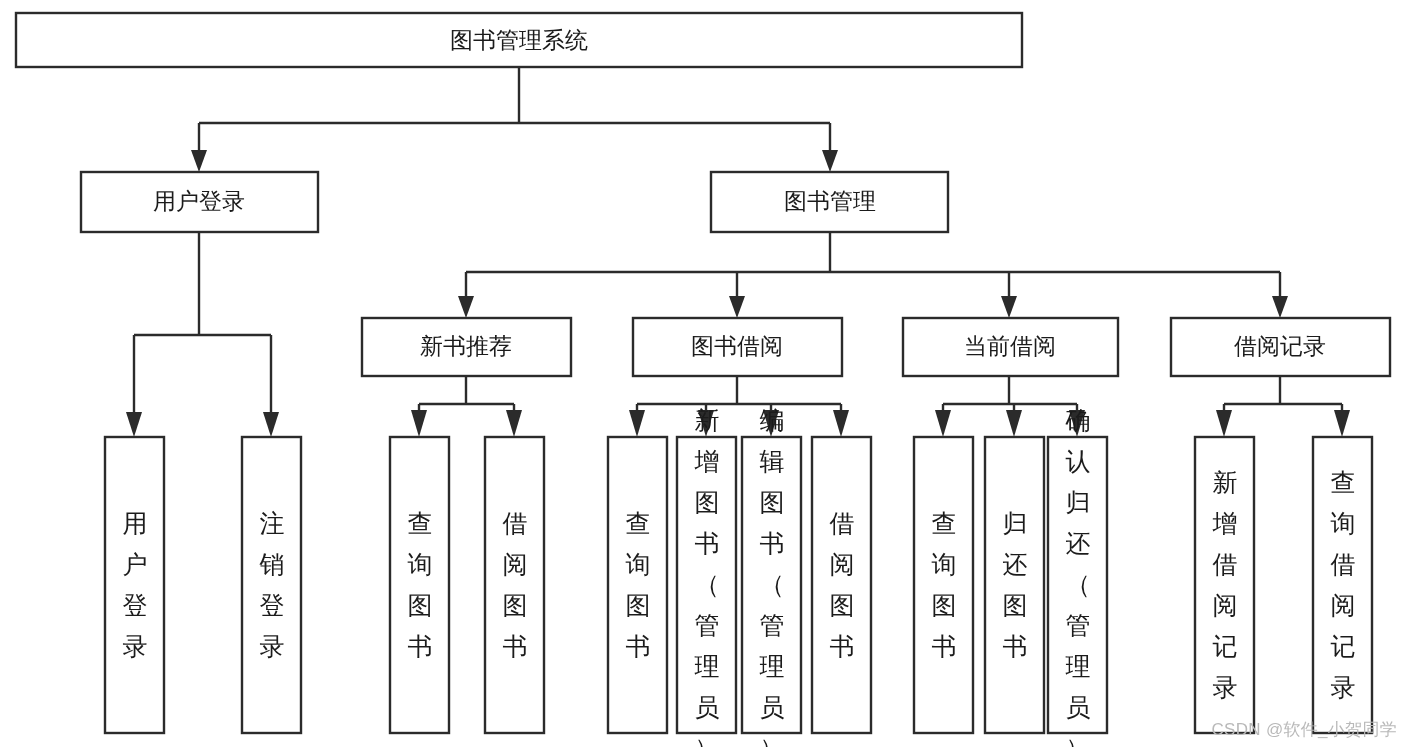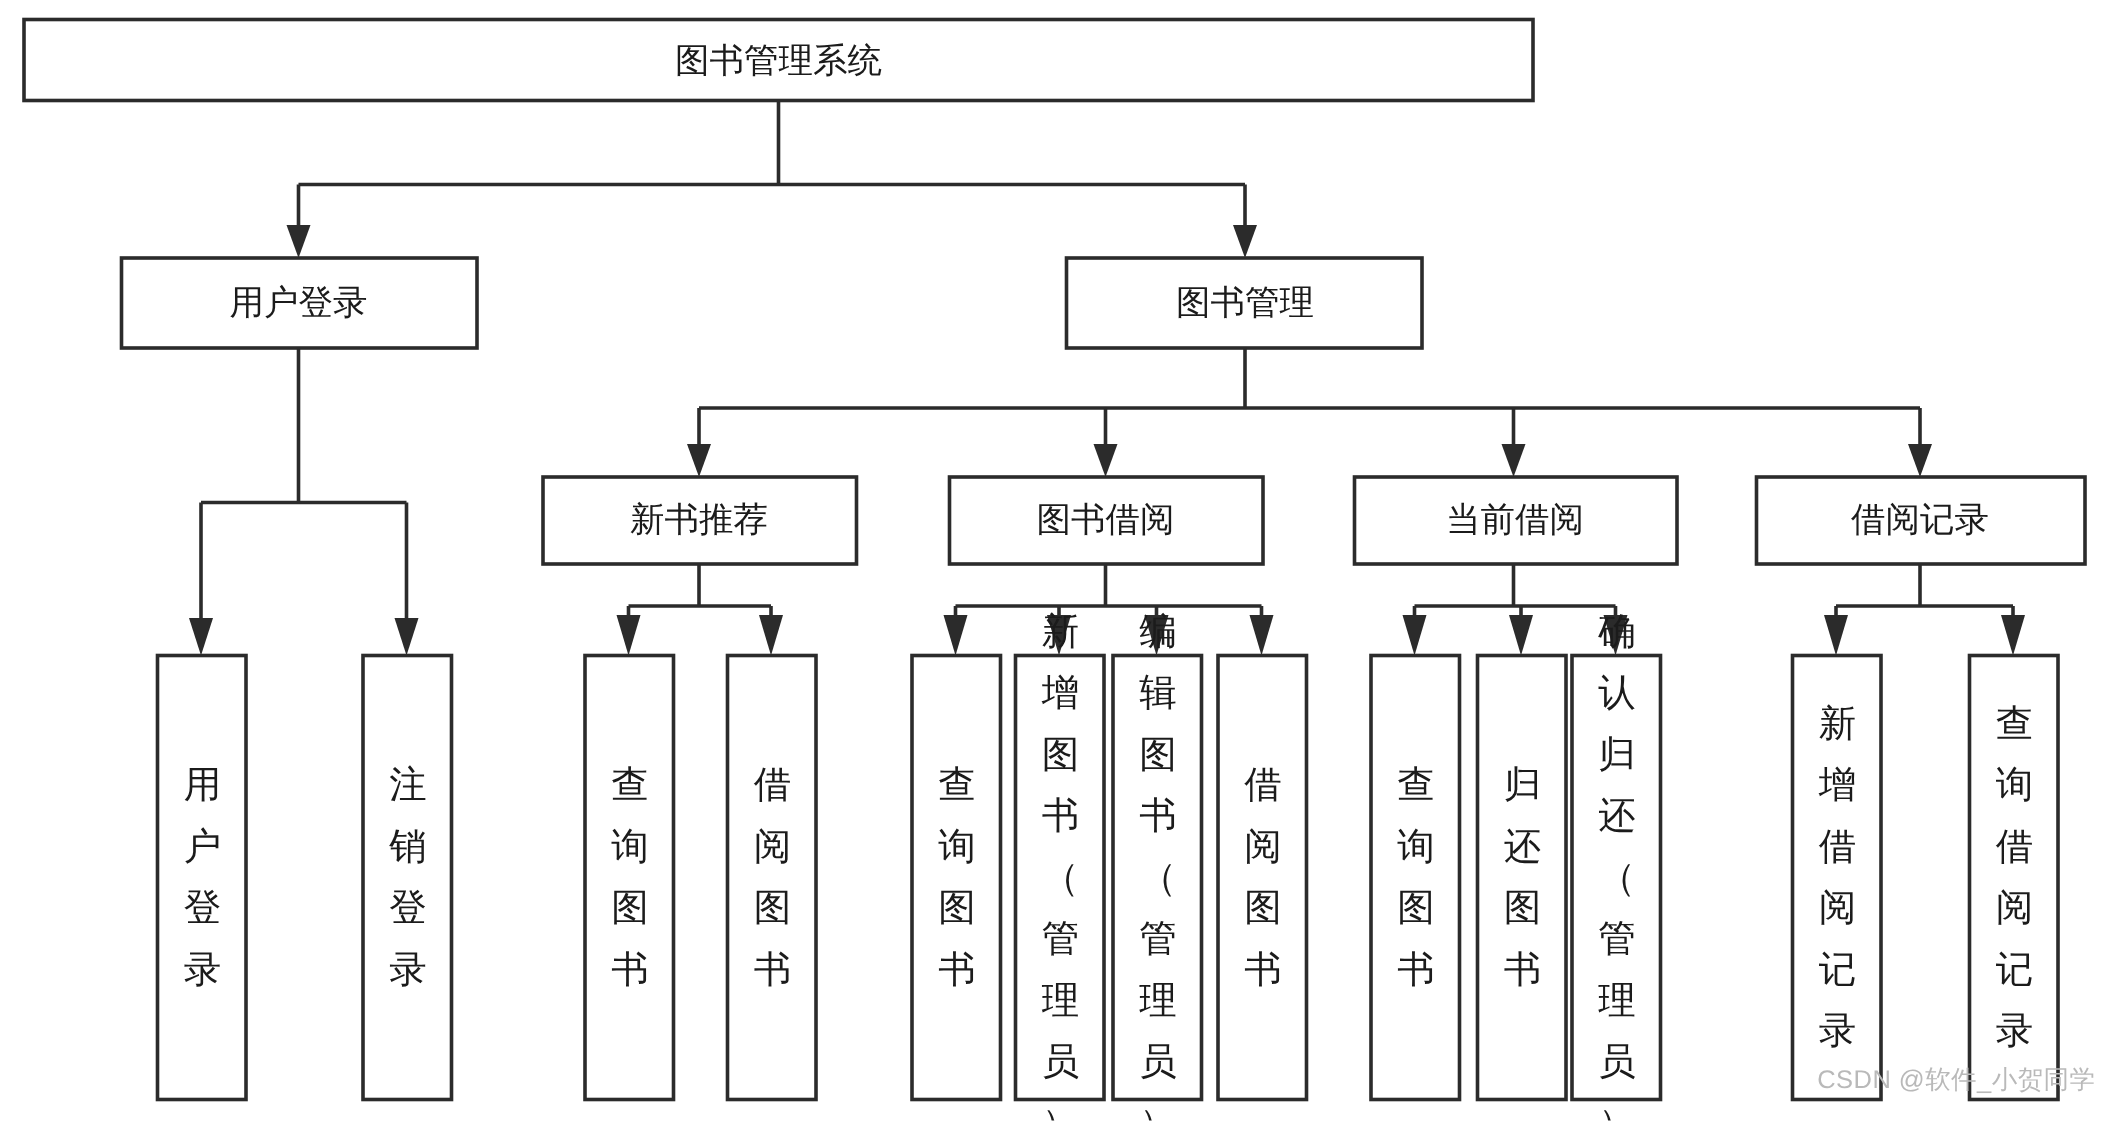--- a/index.html
+++ b/index.html
@@ -51,21 +51,21 @@
   }
   .node-label-v {
     font-family: "Liberation Sans", "DejaVu Sans", sans-serif;
     font-size: 25px;
     fill: #1b1b1b;
     text-anchor: middle;
   }
   .watermark {
     position: absolute;
     right: 8px;
-    bottom: 16px;
+    bottom: 6px;
     font-family: "Liberation Sans", "DejaVu Sans", sans-serif;
     font-size: 17px;
     color: #b9b9b9;
     white-space: nowrap;
     letter-spacing: 0.3px;
     user-select: none;
   }
 </style>
 </head>
 <body>

